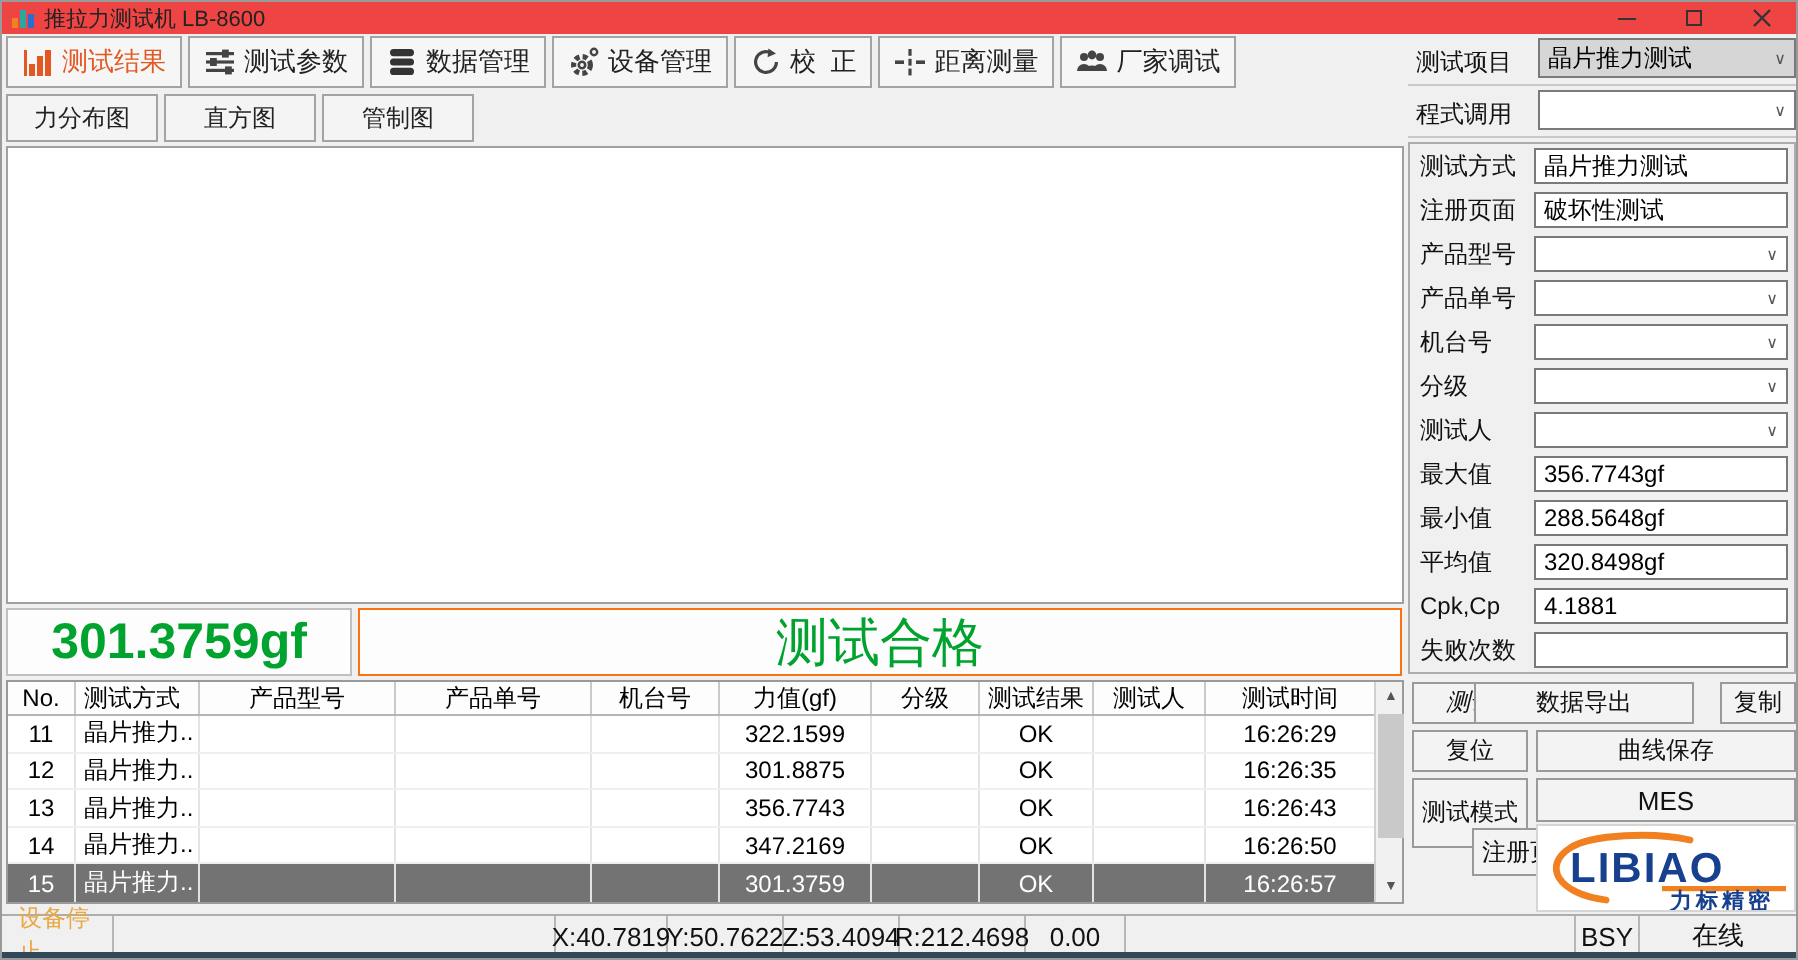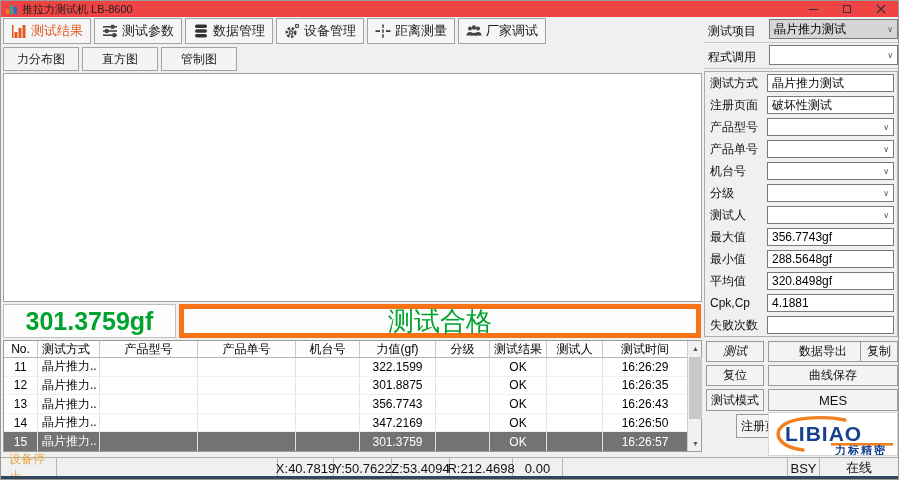--- a/index.html
+++ b/index.html
@@ -34,21 +34,21 @@
 
   
   .chart-area { position:absolute; top:72px; left:2px; width:699px; height:229px;
                 background:#ffffff; border:1px solid #a0a0a0; }
 
   
   .result-left { position:absolute; top:303px; left:2px; width:173px; height:34px;
                  background:#fdfdfd; border:1px solid #c0c0c0; display:flex; align-items:center;
                  justify-content:center; font-size:25px; font-weight:600; color:#00a32e; }
   .result-mid { position:absolute; top:303px; left:178px; width:522px; height:34px;
-                background:#fdfdfd; border:5px solid #f97316; display:flex; align-items:center;
+                background:#fdfdfd; border:1px solid #f97316; display:flex; align-items:center;
                 justify-content:center; font-size:26px; font-weight:500; color:#00a32e; }
 
   
   .table { position:absolute; top:339px; left:2px; width:699px; height:112px;
            background:#fff; border:1px solid #9a9a9a; display:flex; }
   .tbl-main { width:683px; display:flex; flex-direction:column; }
   .trow { display:flex; height:19px; font-size:12px; color:#000; }
   .trow.thead { height:17px; background:#fdfdfd; border-bottom:1px solid #b5b5b5; }
   .trow.selected { background:#737373; color:#ffffff; }
   .tc { display:flex; align-items:center; justify-content:center; border-right:1px solid #e3e3e3;
@@ -154,20 +154,27 @@
   <div class="tbtn">
     <svg width="16" height="16" viewBox="0 0 16 16">
       <circle cx="7" cy="9.5" r="4.2" fill="none" stroke="#444" stroke-width="2.6" stroke-dasharray="2.4 1.6"></circle>
       <circle cx="7" cy="9.5" r="1.6" fill="none" stroke="#444" stroke-width="1.3"></circle>
       <circle cx="13" cy="3" r="1.6" fill="none" stroke="#444" stroke-width="1.2"></circle>
     </svg>
     <span class="tb-label">设备管理</span>
   </div>
   <div class="tbtn">
     <svg width="16" height="16" viewBox="0 0 16 16">
+      <path d="M13.2 8 A5.2 5.2 0 1 1 10.6 3.5" fill="none" stroke="#444" stroke-width="1.6"></path>
+      <path d="M9.2 1.2 L13 3.8 L8.8 5.6 Z" fill="#444"></path>
+    </svg>
+    <span class="tb-label">校  正</span>
+  </div>
+  <div class="tbtn">
+    <svg width="16" height="16" viewBox="0 0 16 16">
       <rect x="0.5" y="7.2" width="4.5" height="1.8" fill="#444"></rect>
       <rect x="11" y="7.2" width="4.5" height="1.8" fill="#444"></rect>
       <rect x="7.2" y="1.5" width="1.6" height="3.4" fill="#444"></rect>
       <rect x="7.2" y="6.4" width="1.6" height="3.4" fill="#444"></rect>
       <rect x="7.2" y="11.3" width="1.6" height="3.4" fill="#444"></rect>
     </svg>
     <span class="tb-label">距离测量</span>
   </div>
   <div class="tbtn">
     <svg width="16" height="16" viewBox="0 0 16 16">
@@ -369,25 +376,25 @@
   </div>
   <div class="frow">
     <span class="flabel">失败次数</span>
     <div class="finput">
         <span></span>
       </div>
   </div>
 </div>
 
 <div class="rbtn" style="left:705px; top:340px; width:58px; height:21px;font-style:italic;">测试</div>
-<div class="rbtn" style="left:767px; top:340px; width:110px; height:21px;">数据导出</div>
+<div class="rbtn" style="left:736px; top:340px; width:110px; height:21px;">数据导出</div>
 <div class="rbtn" style="left:859px; top:340px; width:38px; height:21px;">复制</div>
 <div class="rbtn" style="left:705px; top:364px; width:58px; height:21px;">复位</div>
 <div class="rbtn" style="left:767px; top:364px; width:130px; height:21px;">曲线保存</div>
-<div class="rbtn" style="left:705px; top:388px; width:58px; height:22px;">测试模式</div>
+<div class="rbtn" style="left:705px; top:388px; width:58px; height:35px;">测试模式</div>
 <div class="rbtn" style="left:767px; top:388px; width:130px; height:22px; font-size:13px;">MES</div>
 <div class="rbtn" style="left:735px; top:413px; width:58px; height:24px;">注册页面</div>
 
 <div class="logo">
   <svg width="128" height="42" viewBox="0 0 128 42">
     <path d="M34 37 C10 34 2 20 16 11 C27 4 58 3 76 7" fill="none" stroke="#f08020" stroke-width="3.4" stroke-linecap="round"></path>
     <text x="16" y="28" font-size="21" font-weight="bold" fill="#17418e" letter-spacing="1">LIBIAO</text>
     <rect x="62" y="30" width="62" height="2.6" fill="#f08020"></rect>
     <text x="66" y="41" font-size="11" font-weight="bold" fill="#17418e" letter-spacing="2">力标精密</text>
   </svg>

